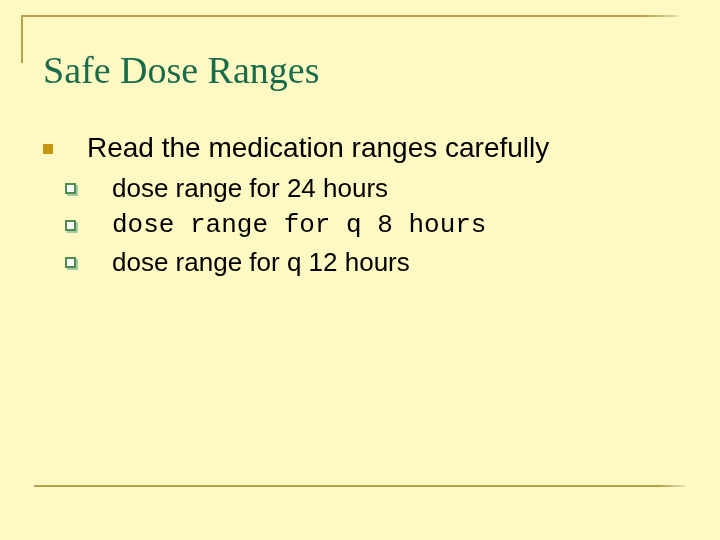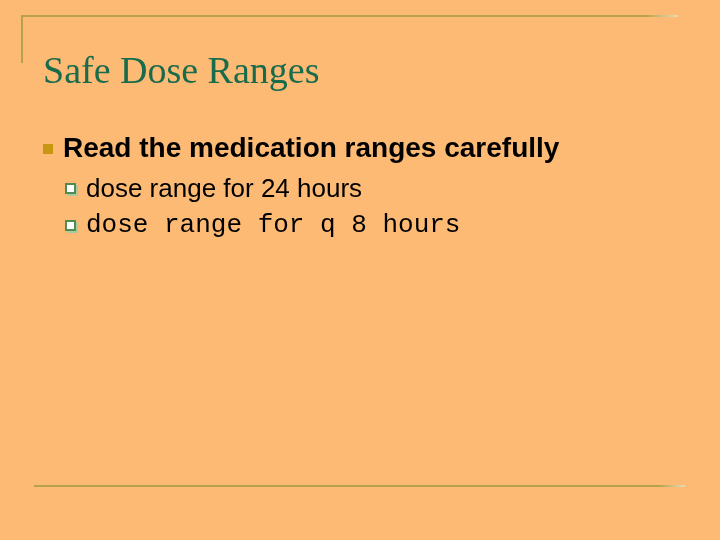--- a/index.html
+++ b/index.html
@@ -4,21 +4,21 @@
 <style>
   html, body {
     margin: 0;
     padding: 0;
     background: #ffffff;
   }
   .slide {
     position: relative;
     width: 720px;
     height: 540px;
-    background: #fdba74;
+    background: #fef9c3;
     overflow: hidden;
     font-family: "Liberation Sans", sans-serif;
   }
 
   
   .top-rule {
     position: absolute;
     left: 21px;
     top: 15px;
     width: 657px;
@@ -81,37 +81,36 @@
   .bullet-square {
     position: absolute;
     left: 0;
     top: 10px;
     width: 10px;
     height: 10px;
     background: var(--bullet-gold);
   }
   .row-main .text {
     display: inline-block;
-    margin-left: 20px; 
-    font-weight: bold;
+    margin-left: 44px; 
   }
 
   .hollow-square {
     position: absolute;
     left: 0;
     top: 8px;
     width: 7px;
     height: 7px;
     background: #ffffff;
     border: 2px solid var(--sub-bullet-green);
     box-shadow: 2px 2px 0 0 var(--sub-bullet-shadow);
   }
   .row-sub .text {
     display: inline-block;
-    margin-left: 21px; 
+    margin-left: 47px; 
   }
 </style>
 </head>
 <body>
 
 <div class="slide">
 
   <div class="top-rule"></div>
   <div class="left-tick"></div>
 
@@ -125,16 +124,20 @@
   <div class="row row-sub row-sub-1">
     <span class="hollow-square"></span>
     <span class="text">dose range for 24 hours</span>
   </div>
 
   <div class="row row-sub row-sub-2">
     <span class="hollow-square"></span>
     <span class="text">dose range for q 8 hours</span>
   </div>
 
+  <div class="row row-sub row-sub-3">
+    <span class="hollow-square"></span>
+    <span class="text">dose range for q 12 hours</span>
+  </div>
 
   <div class="bottom-rule"></div>
 
 </div>
 
 </body></html>

